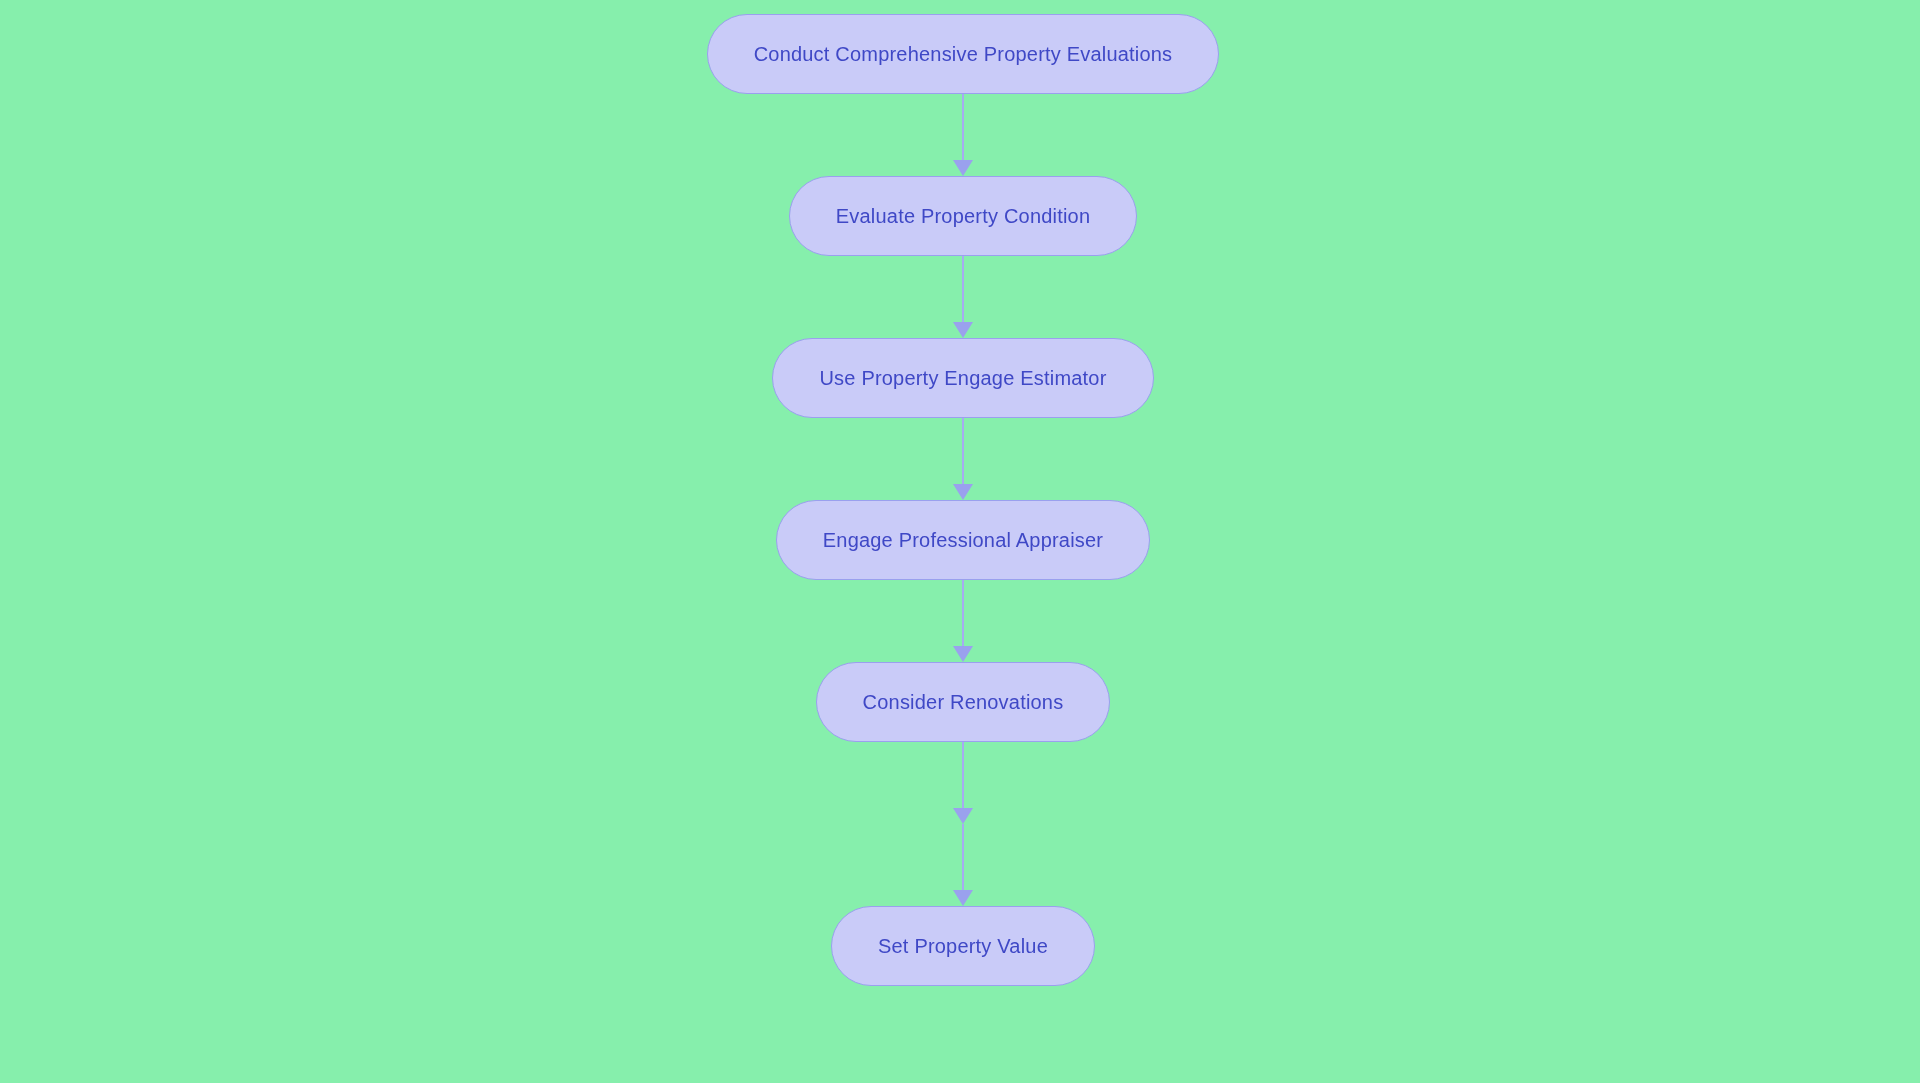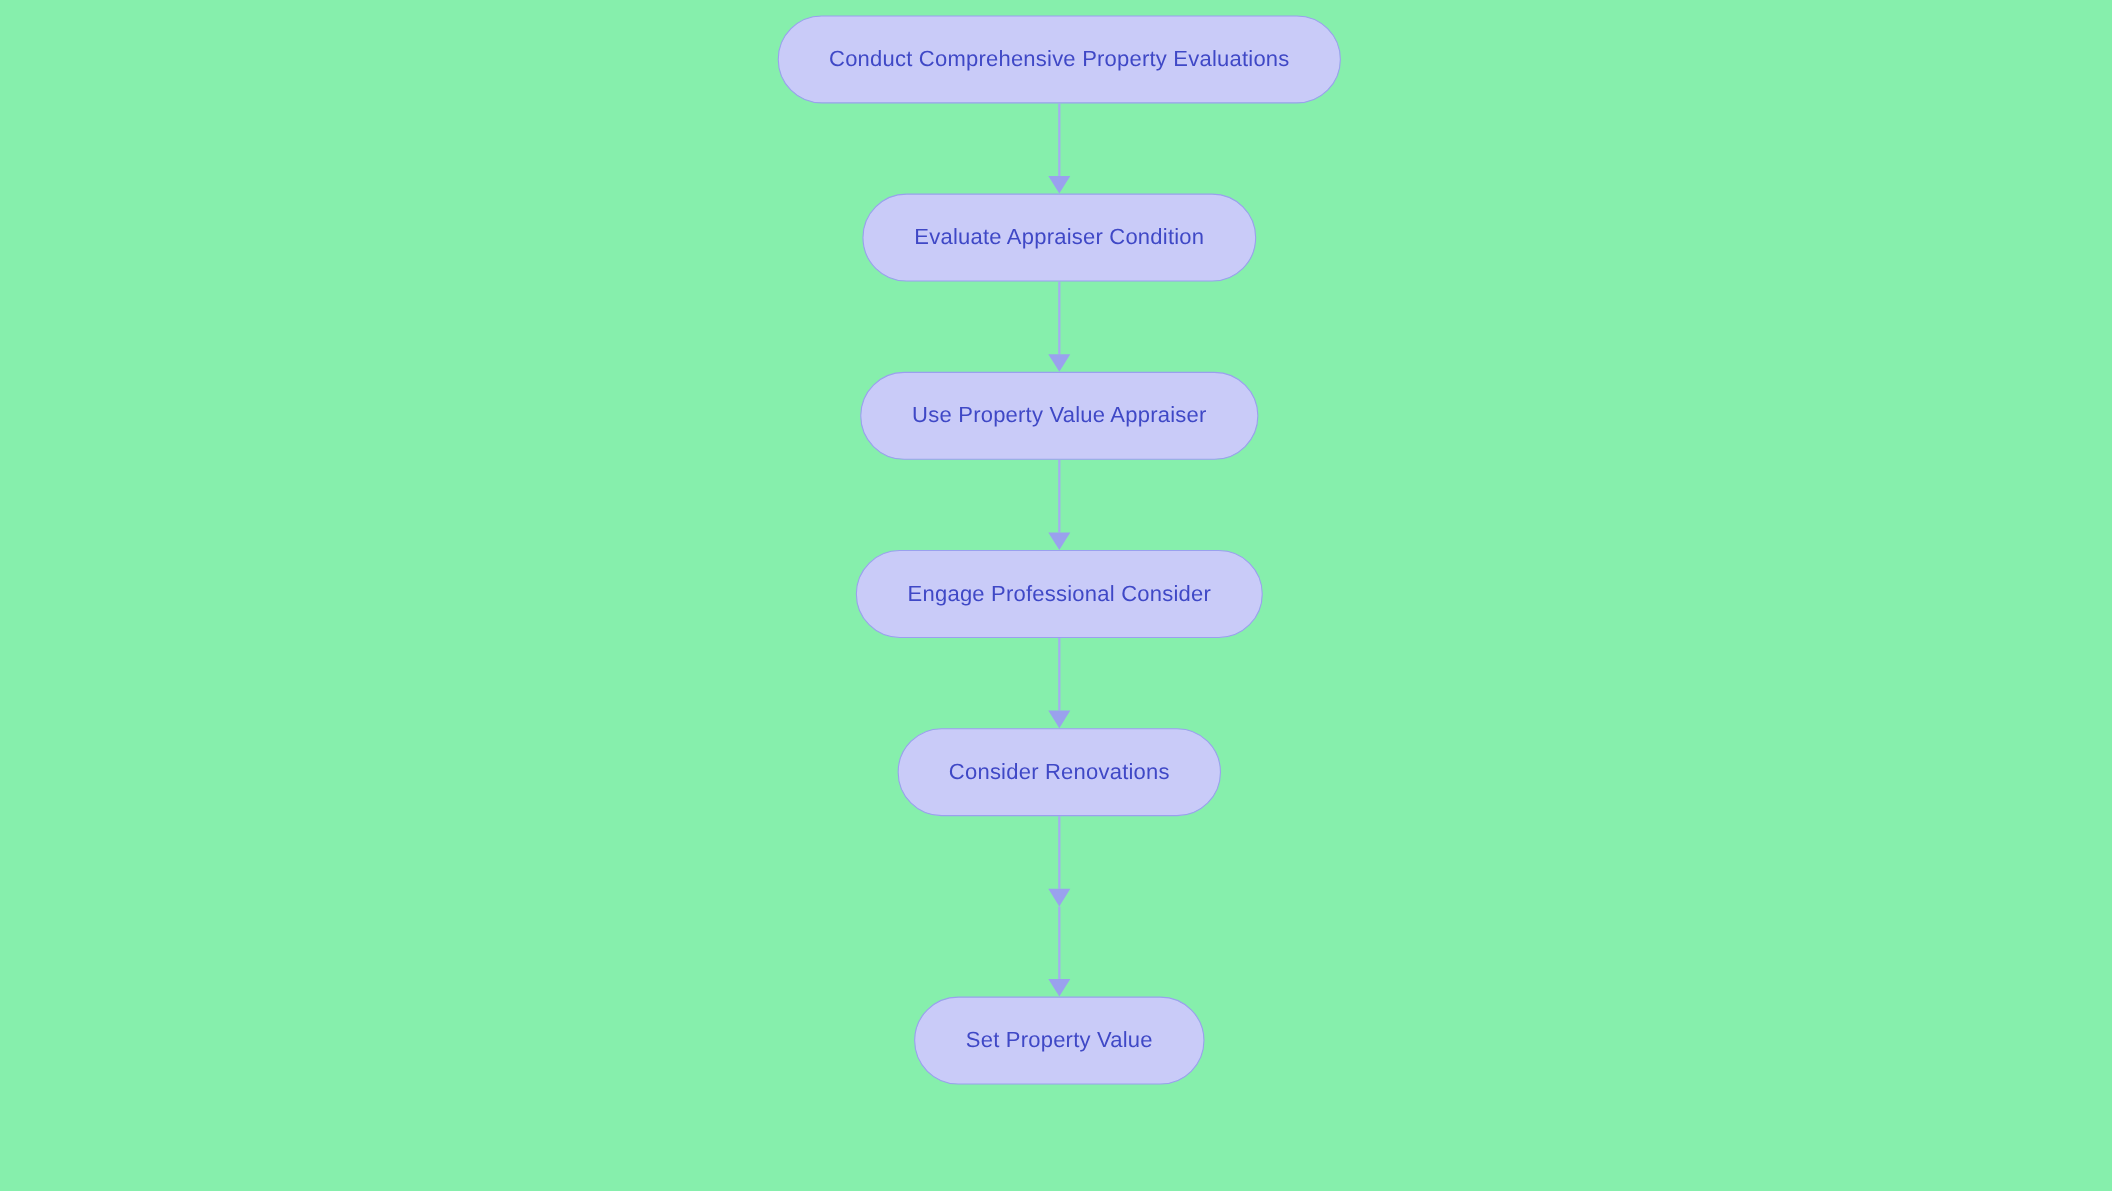--- a/index.html
+++ b/index.html
@@ -71,39 +71,39 @@
     <div class="node">
       <span>Conduct Comprehensive Property Evaluations</span>
     </div>
 
     <div class="connector">
       <div class="line"></div>
       <div class="head"></div>
     </div>
 
     <div class="node">
-      <span>Evaluate Appraiser Condition</span>
+      <span>Evaluate Property Condition</span>
     </div>
 
     <div class="connector">
       <div class="line"></div>
       <div class="head"></div>
     </div>
 
     <div class="node">
-      <span>Use Property Value Appraiser</span>
+      <span>Use Property Engage Estimator</span>
     </div>
 
     <div class="connector">
       <div class="line"></div>
       <div class="head"></div>
     </div>
 
     <div class="node">
-      <span>Engage Professional Consider</span>
+      <span>Engage Professional Appraiser</span>
     </div>
 
     <div class="connector">
       <div class="line"></div>
       <div class="head"></div>
     </div>
 
     <div class="node">
       <span>Consider Renovations</span>
     </div>

